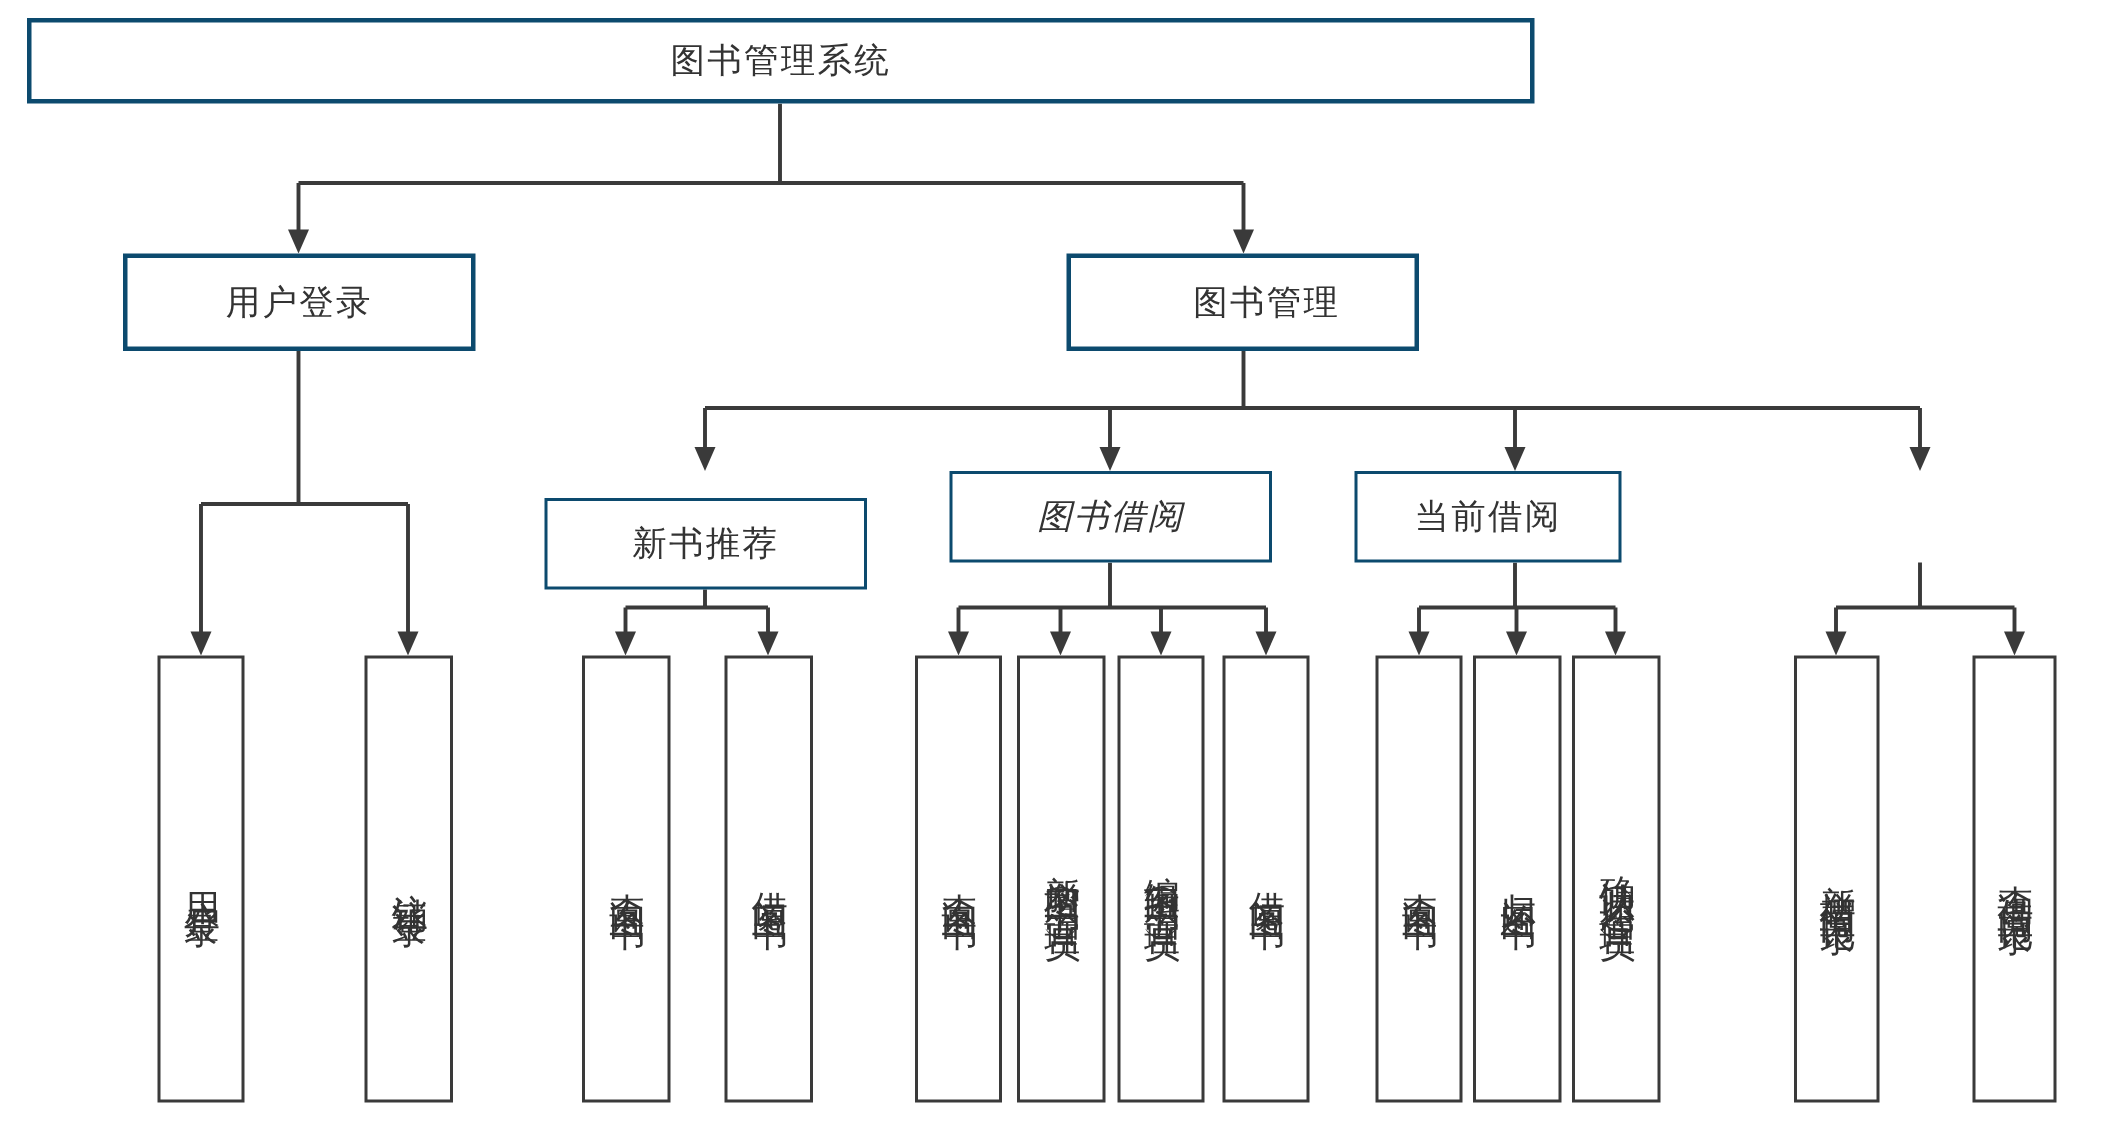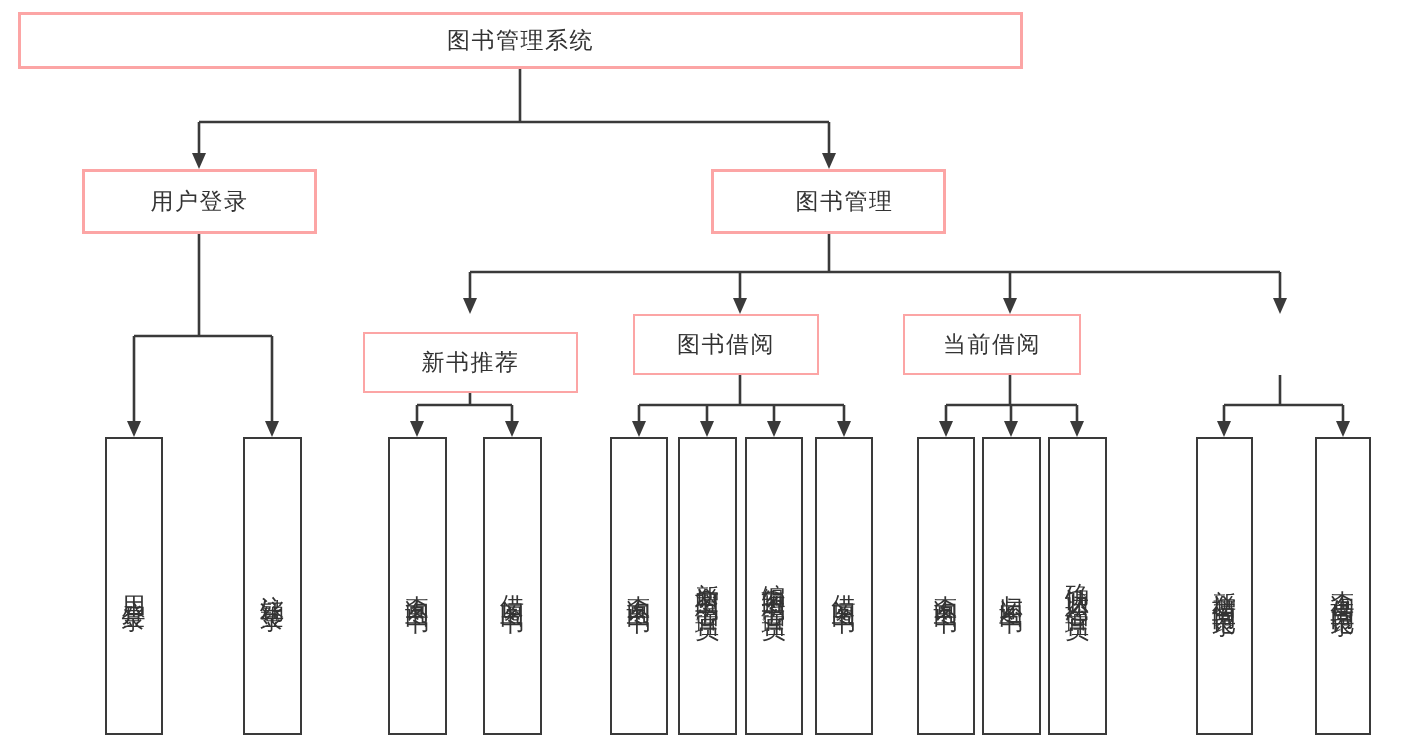--- a/index.html
+++ b/index.html
@@ -4,21 +4,21 @@
 <style>
   html, body { margin: 0; padding: 0; background: #ffffff; }
   body { width: 1405px; height: 747px; font-family: "Liberation Sans", sans-serif; }
   .stage {
     position: relative; width: 1405px; height: 747px;
     background: #ffffff; overflow: hidden;
   }
   .connectors { position: absolute; left: 0; top: 0; width: 1405px; height: 747px; }
   .hbox {
     position: absolute; box-sizing: border-box;
-    background: #ffffff; border: 3px solid #fca5a5;
+    background: #ffffff; border: 3px solid #0c4a6e;
     display: flex; align-items: center; justify-content: center;
     font-size: 23px; color: #333333; letter-spacing: 1.5px;
     white-space: nowrap; z-index: 2;
   }
   .hbox.l3 { border-width: 2.5px; }
   .vbox {
     position: absolute; box-sizing: border-box;
     top: 437px; height: 298px;
     background: #ffffff; border: 2.5px solid #3a3a3a;
     display: flex; align-items: center; justify-content: center;
@@ -67,21 +67,21 @@
   <div class="hbox" style="left:82px; top:169px; width:235px; height:65px;">
     <span>用户登录</span>
   </div>
   <div class="hbox" style="left:711px; top:169px; width:235px; height:65px;padding-left:32px;">
     <span>图书管理</span>
   </div>
 
   <div class="hbox l3" style="left:363px; top:314px; width:215px; height:61px;margin-top:18px;">
     <span>新书推荐</span>
   </div>
-  <div class="hbox l3" style="left:633px; top:314px; width:186px; height:61px;">
+  <div class="hbox l3" style="left:633px; top:314px; width:215px; height:61px;font-style:italic;">
     <span>图书借阅</span>
   </div>
   <div class="hbox l3" style="left:903px; top:314px; width:178px; height:61px;">
     <span>当前借阅</span>
   </div>
 
   <div class="vbox" style="left:105px; width:58px;">
     <span class="vtext">用户登录</span>
   </div>
   <div class="vbox" style="left:243px; width:59px;">

